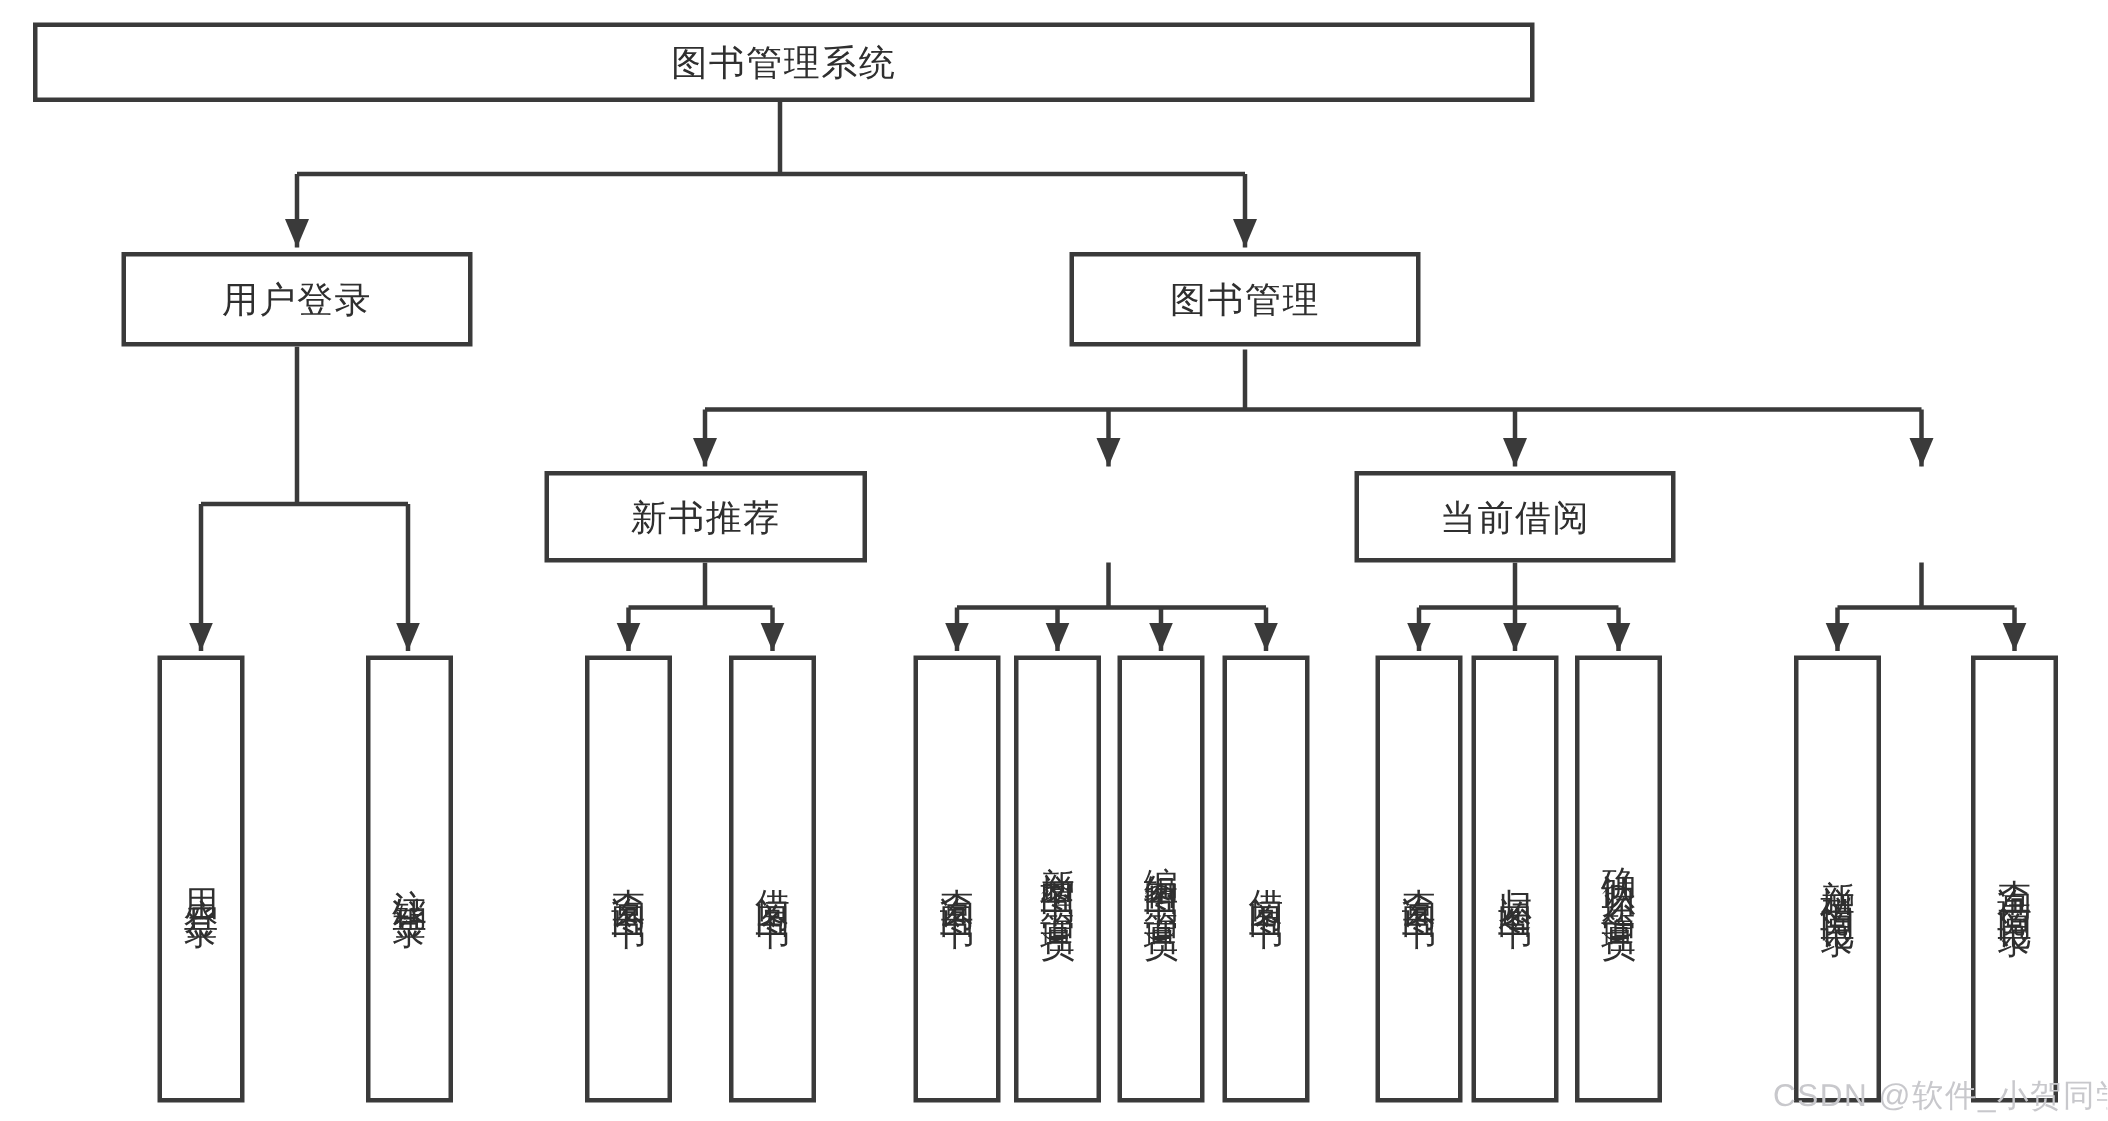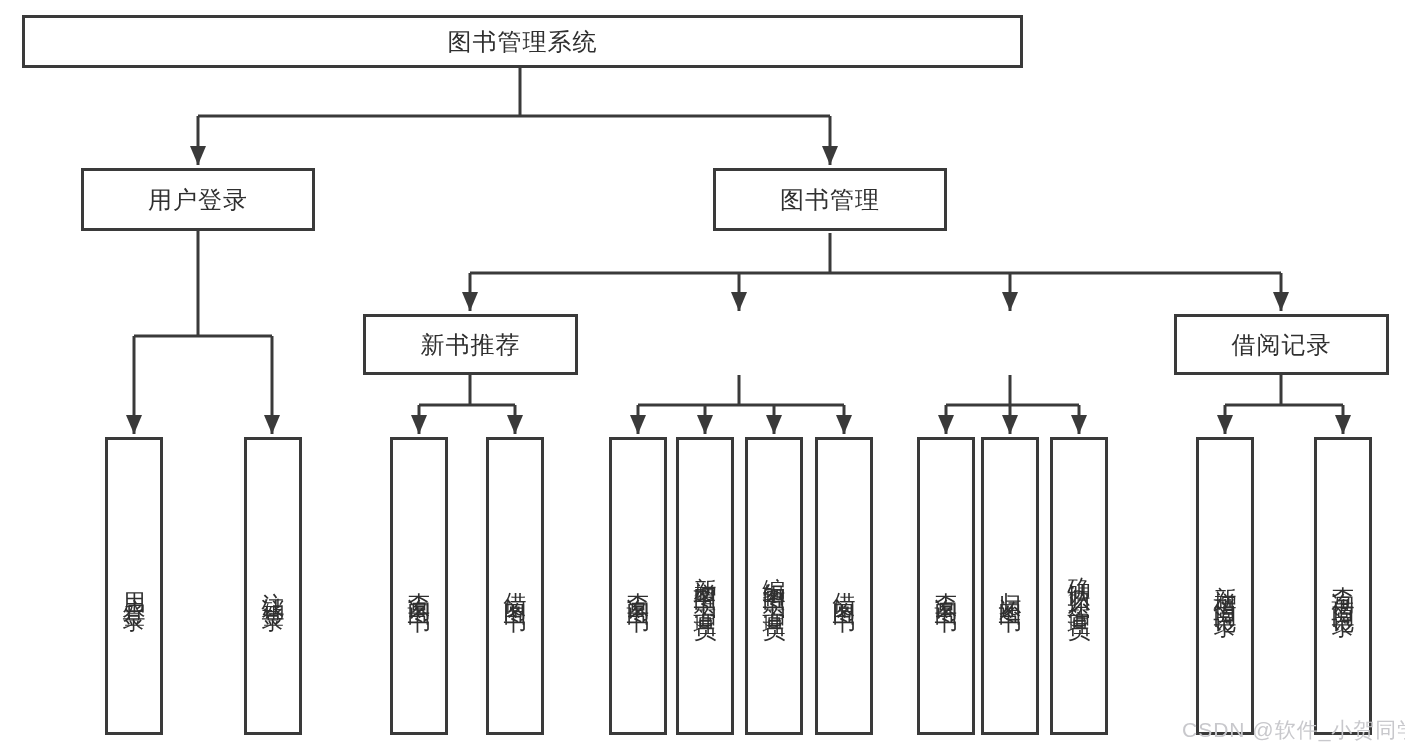--- a/index.html
+++ b/index.html
@@ -64,21 +64,21 @@
     <path class="ln" marker-end="url(#arrow)" d="M1225,405 V434"></path>
     <path class="ln" marker-end="url(#arrow)" d="M1343,405 V434"></path>
   </svg>
 
   <div class="hbox" style="left:22px;top:15px;width:1001px;height:53px">图书管理系统</div>
 
   <div class="hbox" style="left:81px;top:168px;width:234px;height:63px">用户登录</div>
   <div class="hbox" style="left:363px;top:314px;width:215px;height:61px">新书推荐</div>
 
   <div class="hbox" style="left:713px;top:168px;width:234px;height:63px">图书管理</div>
-  <div class="hbox" style="left:1174px;top:314px;width:215px;height:61px">借阅记录</div>
+  <div class="hbox" style="left:903px;top:314px;width:214px;height:61px">当前借阅</div>
 
   <div class="vbox" style="left:105px">用户登录</div>
   <div class="vbox" style="left:244px">注销登录</div>
 
   <div class="vbox" style="left:390px">查询图书</div>
   <div class="vbox" style="left:486px">借阅图书</div>
 
   <div class="vbox" style="left:609px">查询图书</div>
   <div class="vbox" style="left:676px">新增图书（管理员）</div>
   <div class="vbox" style="left:745px">编辑图书（管理员）</div>

